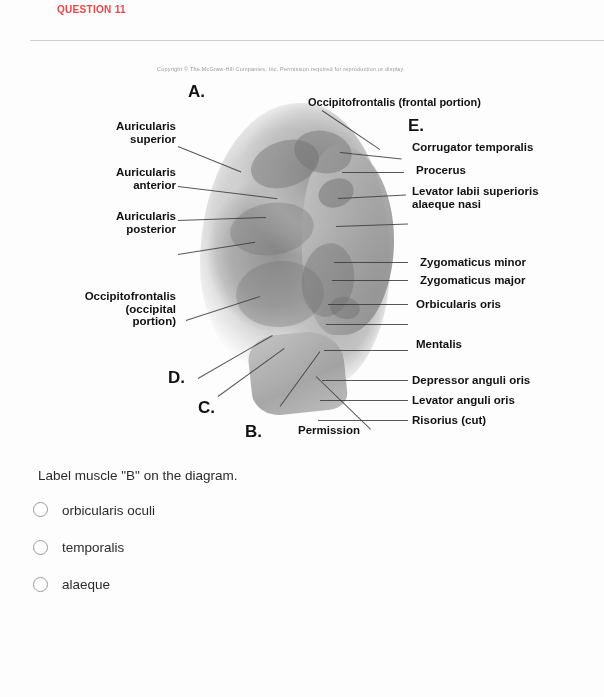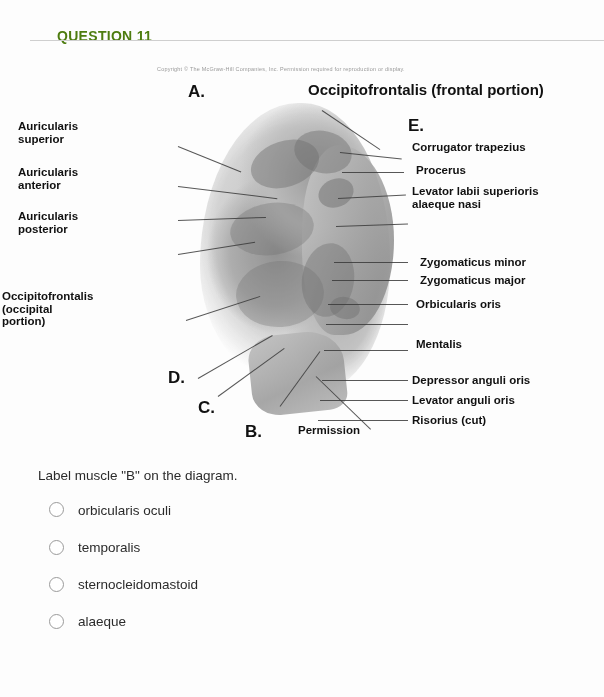--- a/index.html
+++ b/index.html
@@ -17,25 +17,25 @@
   }
   .page {
     position: relative;
     width: 604px;
     height: 697px;
     background: #fdfdfd;
   }
   .question-title {
     position: absolute;
     left: 57px;
-    top: 28px;
-    font-size: 14px;
+    top: 4px;
+    font-size: 10px;
     font-weight: bold;
     letter-spacing: 0.3px;
-    color: #4d7c0f;
+    color: #ef4444;
   }
   .hrule {
     position: absolute;
     left: 30px;
     right: 0px;
     top: 40px;
     height: 1px;
     background: #cfcfcf;
   }
   
@@ -108,21 +108,21 @@
   }
   
   .lbl {
     position: absolute;
     font-size: 11.5px;
     font-weight: bold;
     color: #111111;
     line-height: 12.6px;
     white-space: pre-line;
   }
-  .lbl.left { }
+  .lbl.left { text-align: right; }
   .lbl.right { text-align: left; }
   .letter {
     position: absolute;
     font-size: 17px;
     font-weight: bold;
     color: #111111;
   }
   .lead {
     position: absolute;
     background: #3a3a3a;
@@ -133,21 +133,21 @@
   
   .prompt {
     position: absolute;
     left: 38px;
     top: 468px;
     font-size: 13.5px;
     color: #2b2b2b;
   }
   .options {
     position: absolute;
-    left: 44px;
+    left: 28px;
     top: 492px;
     width: 400px;
     text-align: right;
   }
   .option {
     position: relative;
     height: 37px;
     display: flex;
     align-items: center;
   }
@@ -217,33 +217,33 @@
     <div class="lead" style="left:230px; top:342px; width:88px;  transform:rotate(0deg);"></div>
     <div class="lead" style="left:228px; top:362px; width:90px;  transform:rotate(0deg);"></div>
     <div class="lead" style="left:226px; top:318px; width:76px;  transform:rotate(44deg);"></div>
 
     <div class="letter" style="left:98px;  top:24px;">A.</div>
     <div class="letter" style="left:155px; top:364px;">B.</div>
     <div class="letter" style="left:108px; top:340px;">C.</div>
     <div class="letter" style="left:78px;  top:310px;">D.</div>
     <div class="letter" style="left:318px; top:58px;">E.</div>
 
-    <div class="lbl right" style="left:218px; top:26px; font-size:15px;">Occipitofrontalis (frontal portion)</div>
+    <div class="lbl right" style="left:218px; top:38px; font-size:11px;">Occipitofrontalis (frontal portion)</div>
 
     <div class="lbl left" style="left:-72px; top:62px;  width:158px;">Auricularis
 superior</div>
     <div class="lbl left" style="left:-72px; top:108px; width:158px;">Auricularis
 anterior</div>
     <div class="lbl left" style="left:-72px; top:152px; width:158px;">Auricularis
 posterior</div>
     <div class="lbl left" style="left:-88px; top:232px; width:174px;">Occipitofrontalis
 (occipital
 portion)</div>
 
-    <div class="lbl right" style="left:322px; top:83px;">Corrugator trapezius</div>
+    <div class="lbl right" style="left:322px; top:83px;">Corrugator temporalis</div>
     <div class="lbl right" style="left:326px; top:106px;">Procerus</div>
     <div class="lbl right" style="left:322px; top:127px;">Levator labii superioris
 alaeque nasi</div>
     <div class="lbl right" style="left:330px; top:198px;">Zygomaticus minor</div>
     <div class="lbl right" style="left:330px; top:216px;">Zygomaticus major</div>
     <div class="lbl right" style="left:326px; top:240px;">Orbicularis oris</div>
     <div class="lbl right" style="left:326px; top:260px;margin-top:20px;">Mentalis</div>
     <div class="lbl right" style="left:322px; top:316px;text-align:center;">Depressor anguli oris</div>
     <div class="lbl right" style="left:322px; top:336px;">Levator anguli oris</div>
     <div class="lbl right" style="left:322px; top:356px;">Risorius (cut)</div>
@@ -257,21 +257,17 @@
     <div class="option">
       <div class="radio"></div>
       <div class="option-label">orbicularis oculi</div>
     </div>
     <div class="option">
       <div class="radio"></div>
       <div class="option-label">temporalis</div>
     </div>
     <div class="option">
       <div class="radio"></div>
-      <div class="option-label">sternocleidomastoid</div>
-    </div>
-    <div class="option">
-      <div class="radio"></div>
       <div class="option-label">alaeque</div>
     </div>
   </div>
 
 </div>
 
 </body></html>

